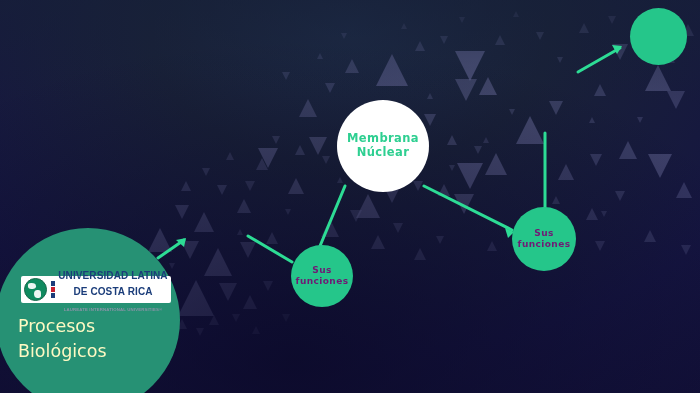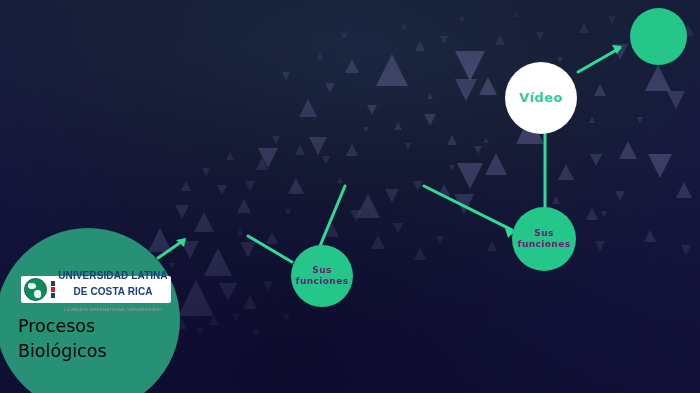--- a/index.html
+++ b/index.html
@@ -146,21 +146,21 @@
     font-weight: 700;
     font-size: 4.3px;
     color: #8b93a8;
     letter-spacing: 0.15px;
     margin-top: 1.5px;
     white-space: nowrap;
   }
   .title-text {
     font-family: "DejaVu Sans", sans-serif;
     font-size: 17.5px;
-    color: #000000;
+    color: #fef9c3;
     line-height: 1.42;
     margin-top: 11px;
     text-align: left;
   }
 
   
   #node-nucleo { left: 178px; top: 172px; width: 84px; height: 84px; }
   #node-nucleo .hand { font-size: 11.5px; }
   #node-membrana { left: 337px; top: 100px; width: 92px; height: 92px; }
   #node-membrana .hand { font-size: 11.5px; }
@@ -340,24 +340,25 @@
         <span class="logo-l3">LAUREATE INTERNATIONAL UNIVERSITIES®</span>
       </span>
     </div>
     <div class="title-text">
       <div>Procesos</div>
       <div>Biológicos</div>
     </div>
   </div>
 
 
-
-  <div class="node node-white" id="node-video">
-    <span class="hand">Vídeo</span>
+  <div class="node node-white" id="node-membrana">
+    <span class="hand">Membrana</span>
+    <span class="hand">Núclear</span>
   </div>
+
 
   <div class="node node-green" id="node-fn1">
     <span class="hand">Sus</span>
     <span class="hand">funciones</span>
   </div>
 
   <div class="node node-green" id="node-fn2">
     <span class="hand">Sus</span>
     <span class="hand">funciones</span>
   </div>

